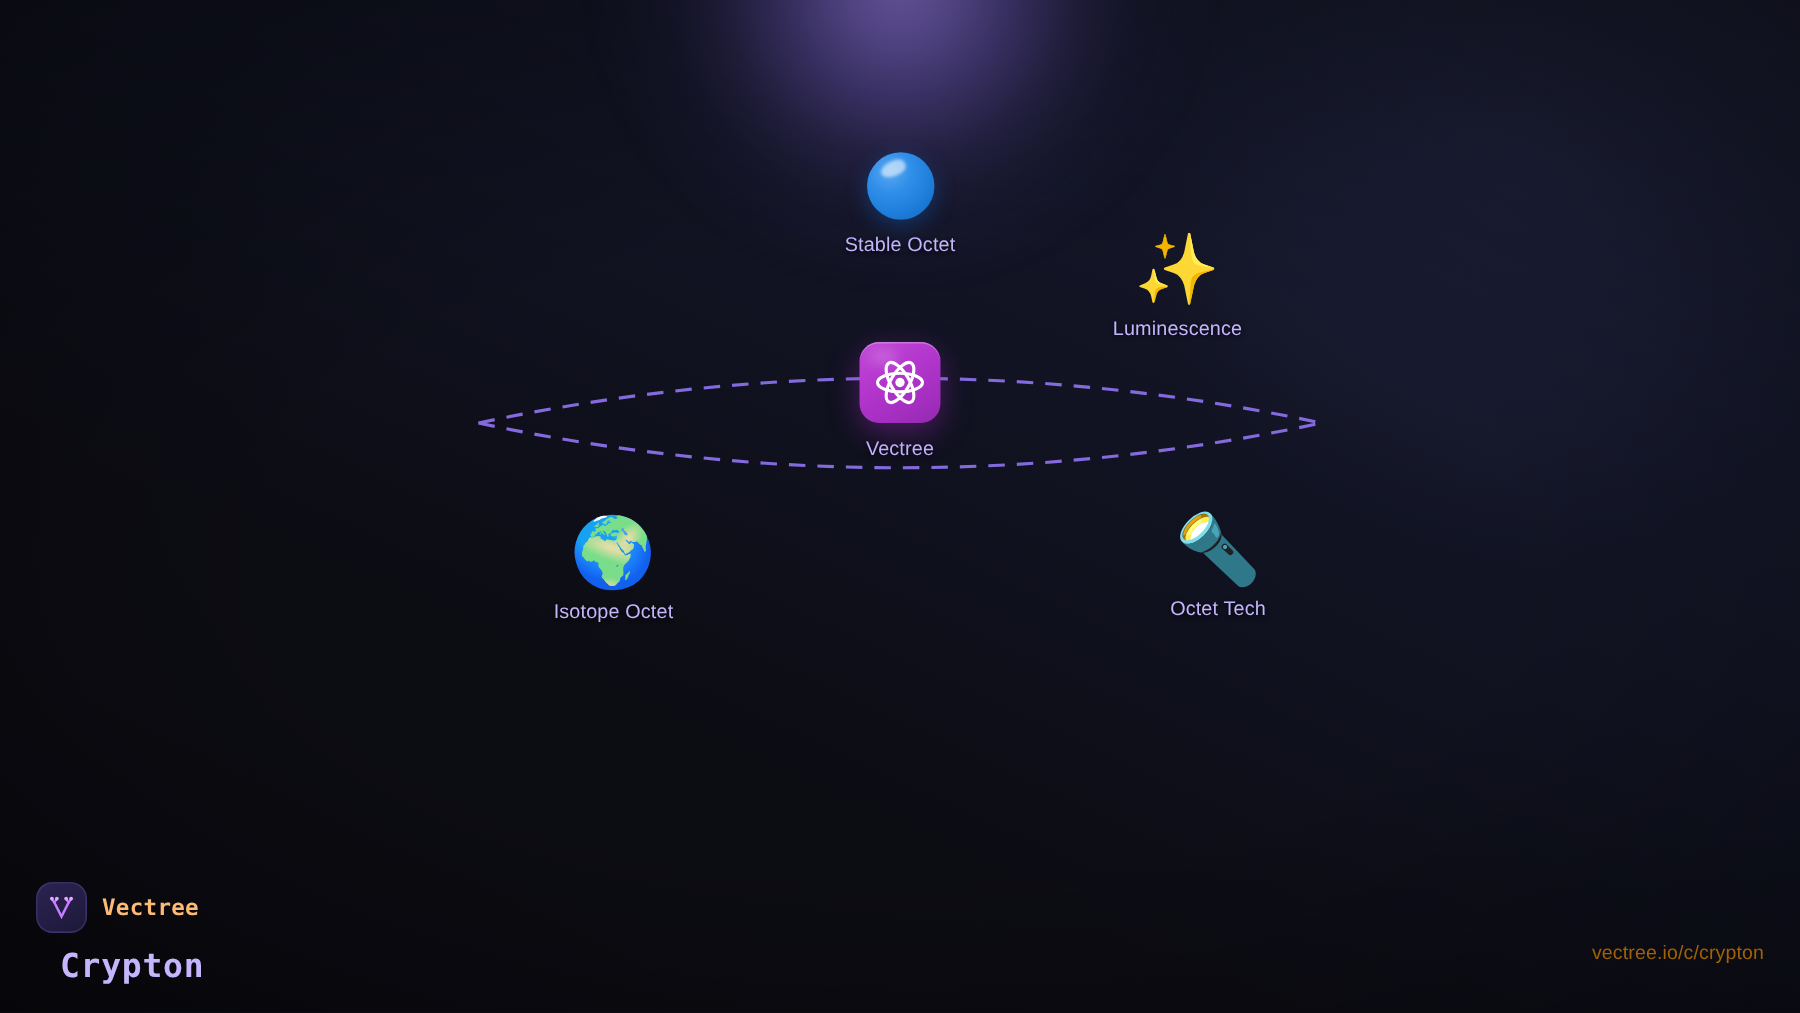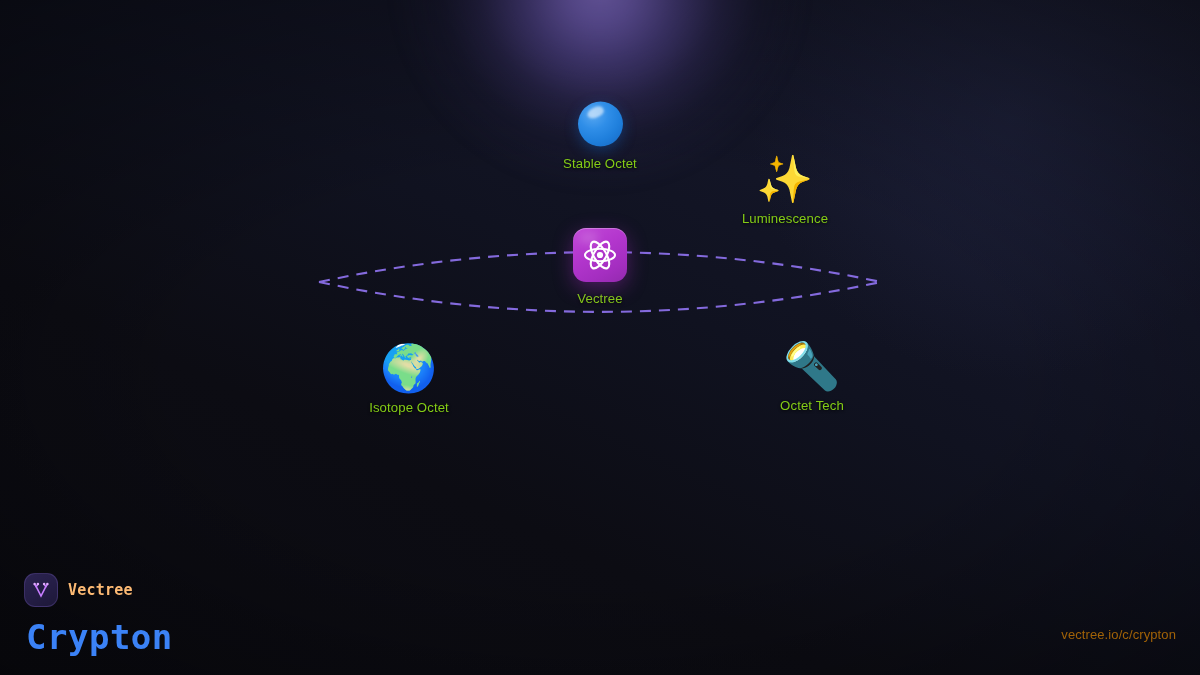--- a/index.html
+++ b/index.html
@@ -54,21 +54,21 @@
     width:170px;
   }
   .node-art{
     display:flex; align-items:center; justify-content:center;
     line-height:1;
   }
   .emoji-art{ font-size:46px; line-height:1; }
   .node-label{
     margin-top:9px;
     font-size:13.2px;
-    color:#84cc16;
+    color:#c4b5fd;
     white-space:nowrap;
     text-shadow:0 1px 3px rgba(0,0,0,.85);
     letter-spacing:.1px;
   }
   .node-label.center{ font-size:13.2px; }
 
   
   .tile{
     width:54px; height:54px;
     border-radius:13px;
@@ -109,23 +109,23 @@
     width:34px; height:34px; border-radius:11px;
     background:linear-gradient(150deg,#2b2350 0%,#241d45 55%,#1d1838 100%);
     border:1px solid rgba(150,120,230,.22);
     display:flex; align-items:center; justify-content:center;
   }
   .brand-name{
     font-family:"DejaVu Sans Mono", monospace;
     font-size:15px; font-weight:700; color:#fdba74; letter-spacing:.2px;
   }
   .page-title{
-    margin-top:10px; margin-left:2px;
+    margin-top:10px; margin-left:16px;
     font-family:"DejaVu Sans Mono", monospace;
-    font-size:34px; font-weight:700; color:#3b82f6;
+    font-size:22px; font-weight:700; color:#c4b5fd;
     letter-spacing:.5px;
   }
   #url{
     position:absolute; right:24px; bottom:33px;
     font-family:Liberation Sans, sans-serif;
     font-size:13px; color:#a16207; letter-spacing:.1px;
   }
 </style>
 </head>
 <body>

